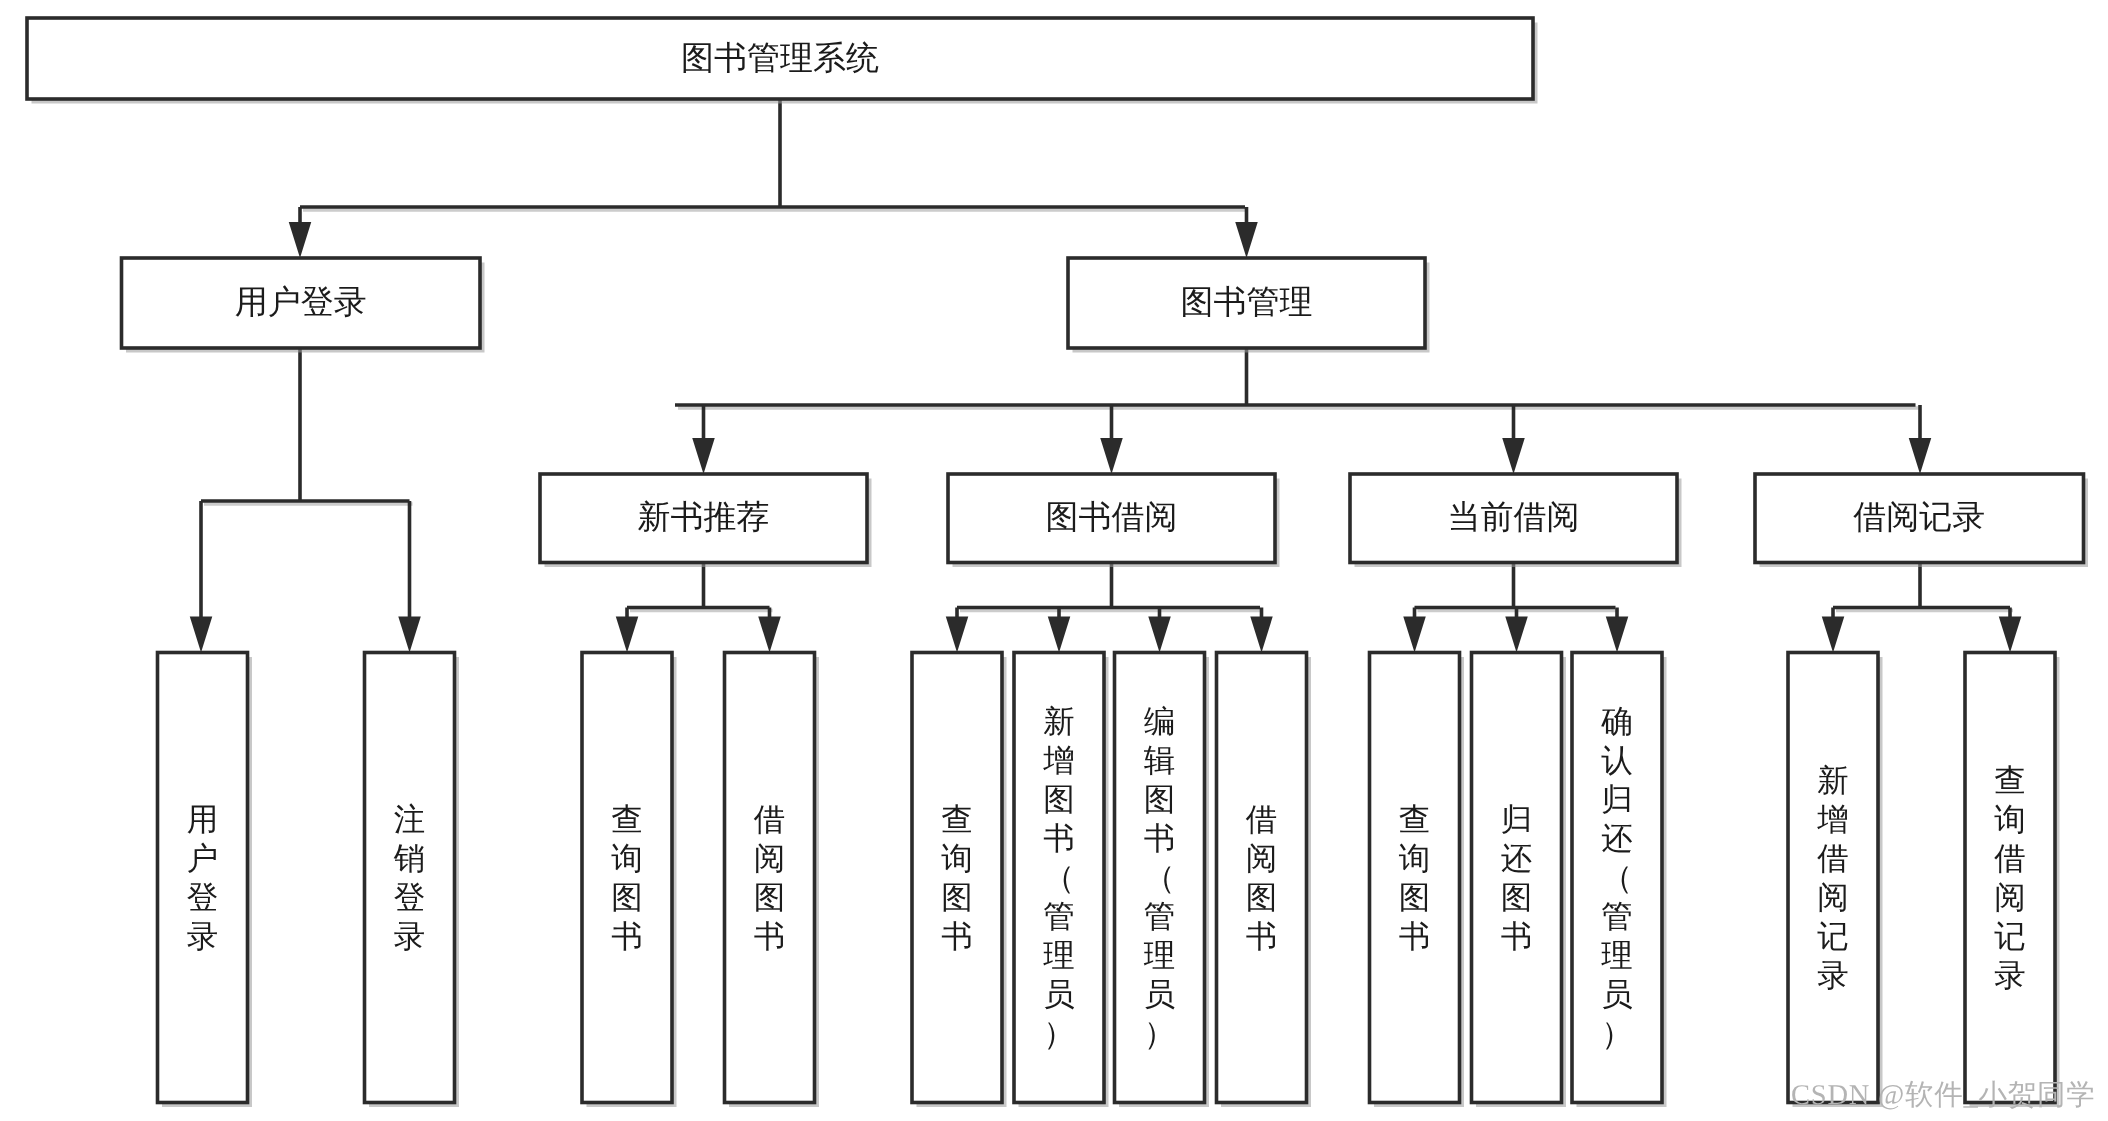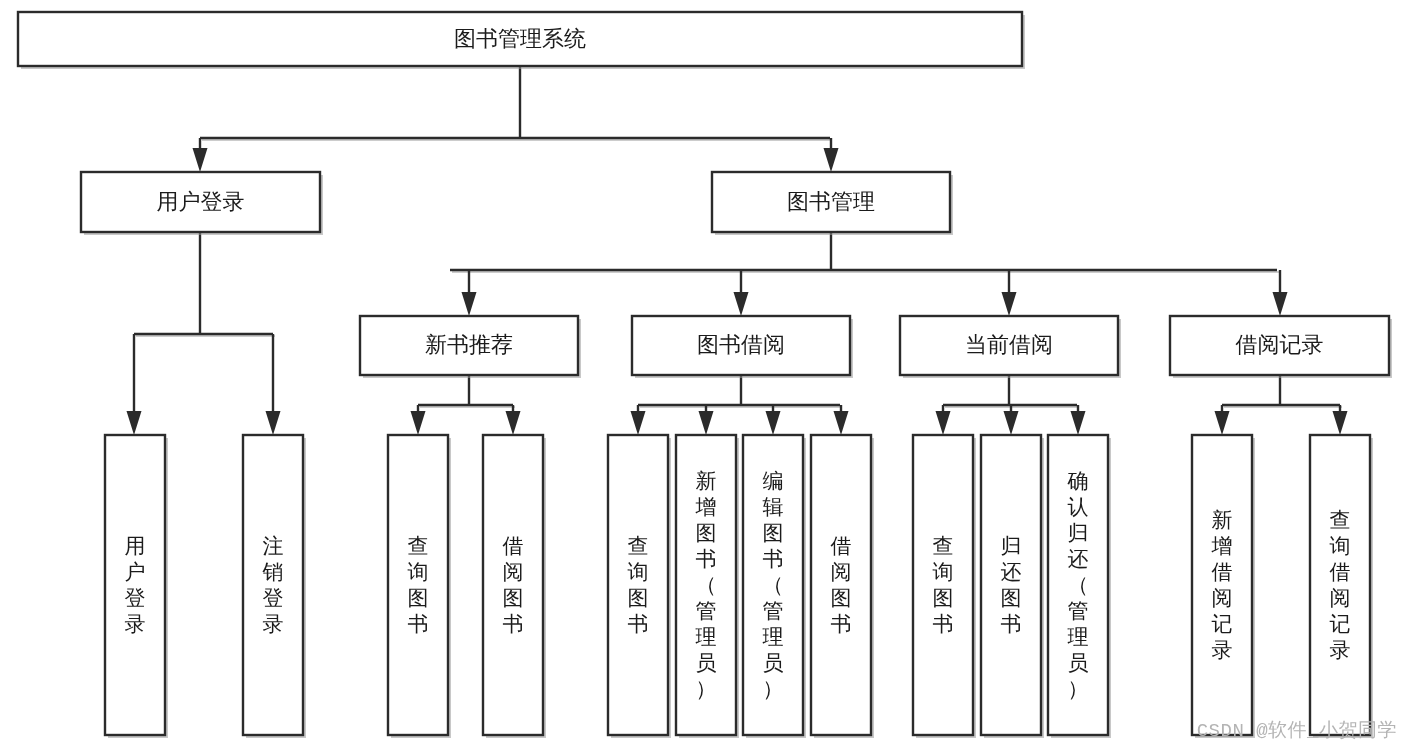--- a/index.html
+++ b/index.html
@@ -63,21 +63,21 @@
   .node-label-vertical {
     fill: #1b1b1b;
     font-family: "Liberation Sans", "DejaVu Sans", sans-serif;
     font-size: 21px;
     text-anchor: middle;
   }
   .watermark {
     position: absolute;
     right: 8px;
     bottom: 4px;
-    font-family: Liberation Mono, monospace;
+    font-family: Liberation Serif, serif;
     font-size: 19px;
     color: #b4b4b4;
     letter-spacing: 0.5px;
     white-space: nowrap;
     user-select: none;
   }
 </style>
 </head>
 <body>
 

